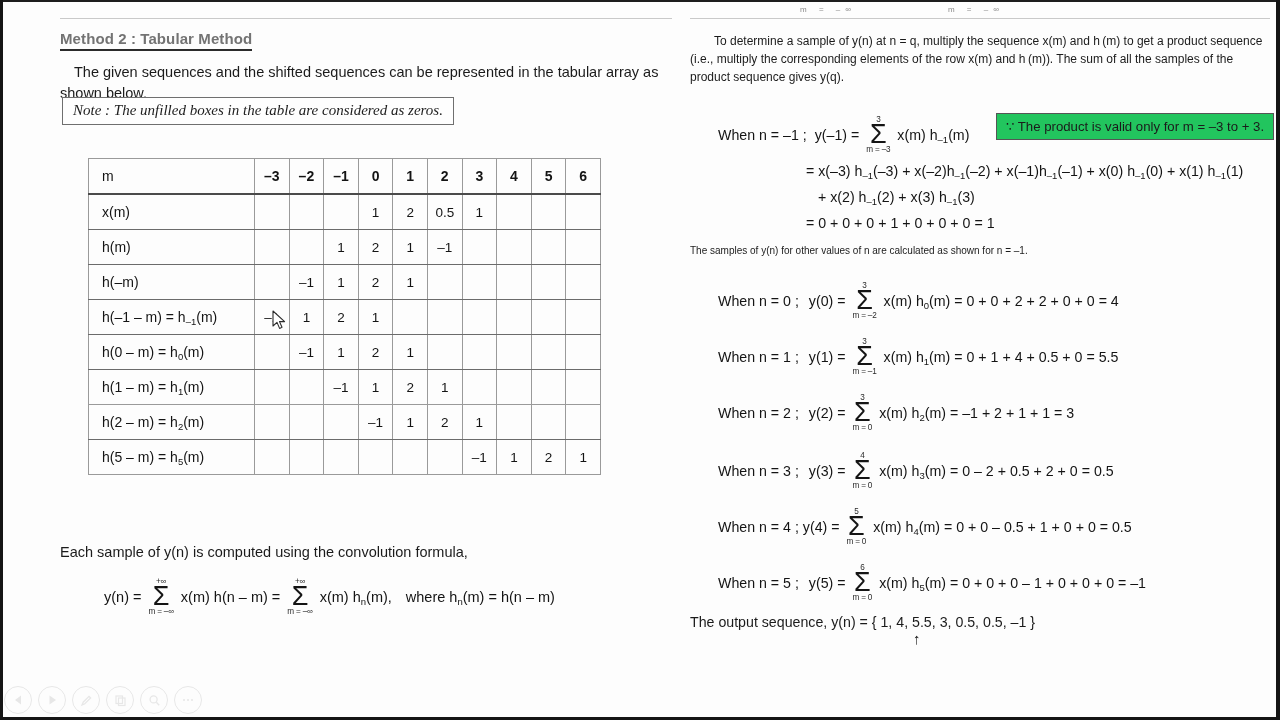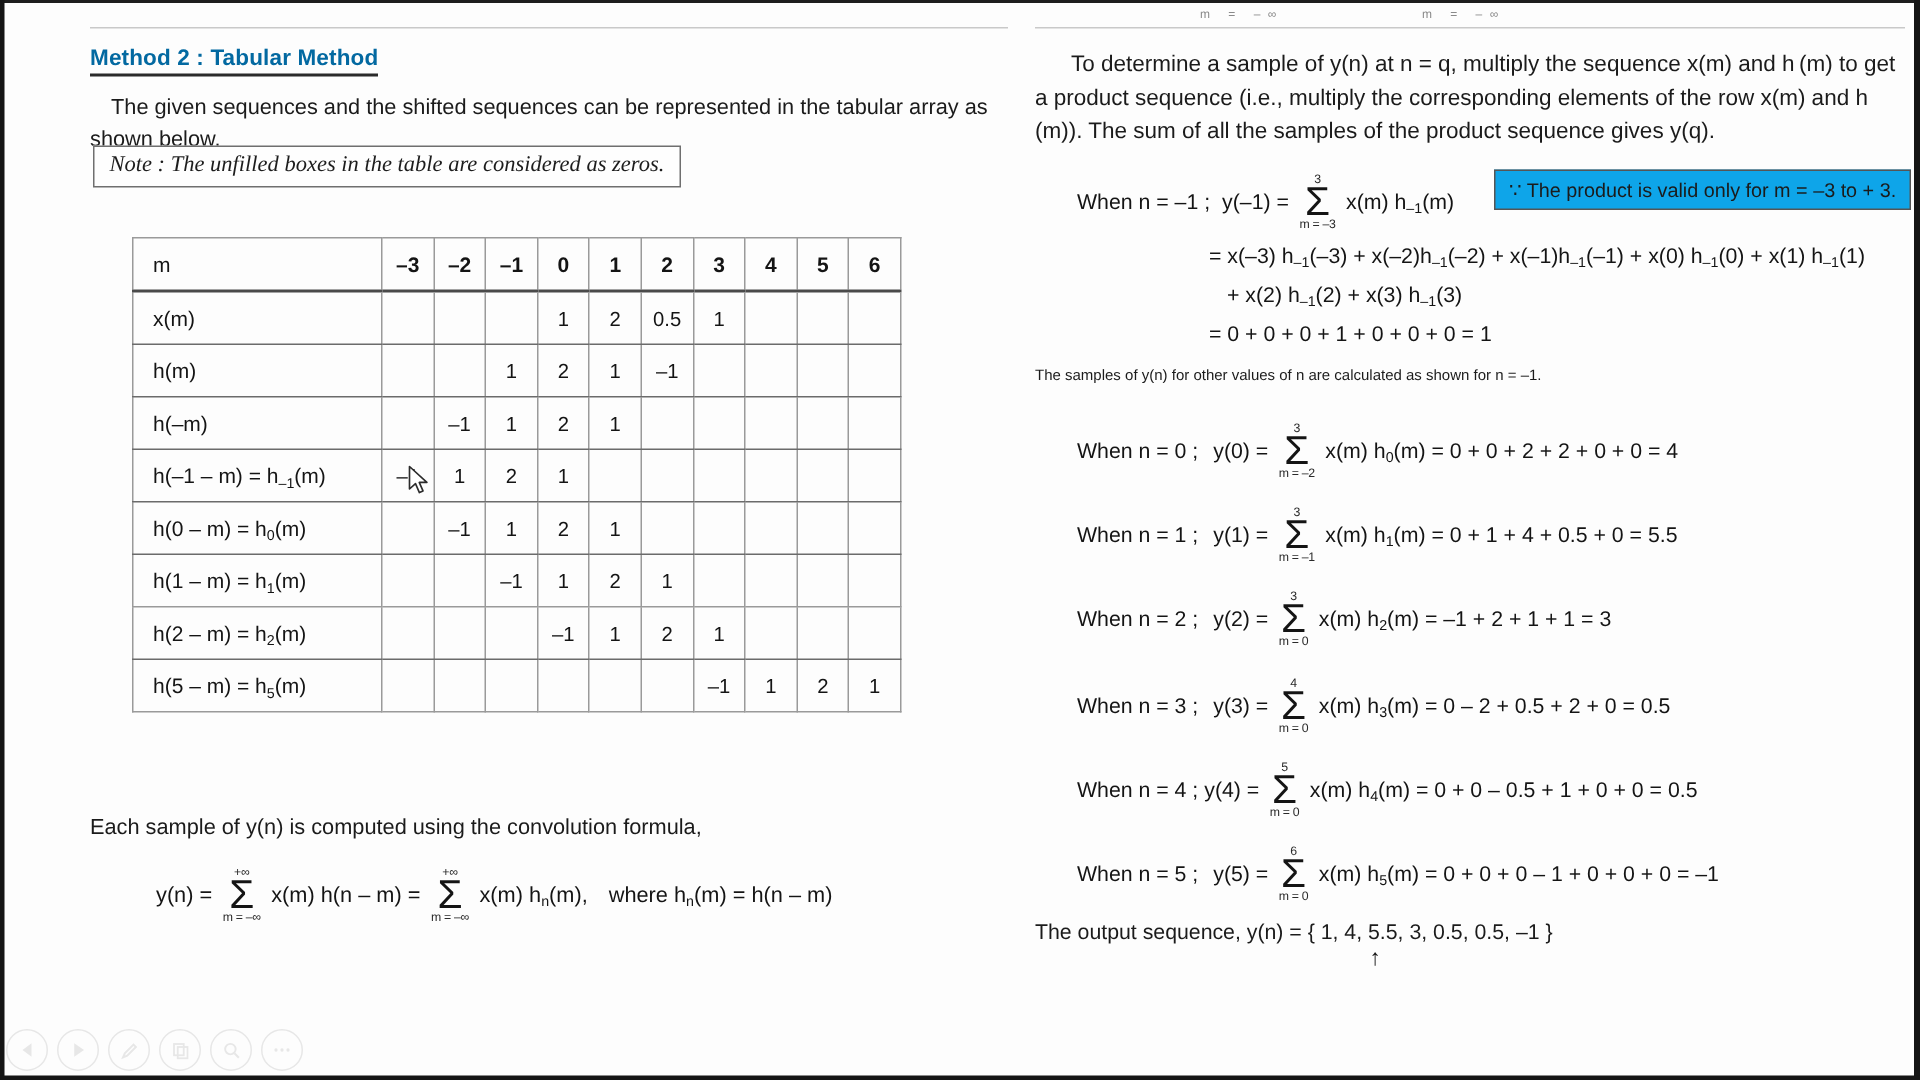--- a/index.html
+++ b/index.html
@@ -29,21 +29,21 @@
   .top-rule-r {
     position:absolute; left:690px; top:18px; width:580px; height:1px;
     background:#c9c9c9;
   }
 
   
   .heading {
     position:absolute; left:60px; top:30px;
     font-size:15px; font-weight:bold; letter-spacing:.1px;
     border-bottom:2px solid #2b2b2b; padding-bottom:2px;
-    color:#0369a1;
+    color:#737373;
   }
   .para {
     font-size:14.5px; line-height:1.45; color:#1b1b1b;
   }
   .p-intro {
     position:absolute; left:60px; top:62px; width:612px;
     text-indent:14px;
   }
   .note-box {
     position:absolute; left:62px; top:97px;
@@ -108,32 +108,32 @@
 
   
   .cut-limits {
     position:absolute; top:5px; left:800px;
     font-size:8px; color:#8a8a8a; letter-spacing:5px;
   }
   .cut-limits span { margin-right:92px; }
 
   .p-det {
     position:absolute; left:690px; top:32px; width:585px;
-    text-indent:24px; font-size:15px; line-height:1.5;
+    text-indent:24px; font-size:12px; line-height:1.5;
   }
 
   .eq-row {
     position:absolute;
     font-size:14.2px; color:#141414;
     display:flex; align-items:center; white-space:nowrap;
   }
   .eq-label { margin-right:4px; }
   .valid-box {
     position:absolute; left:996px; top:113px;
-    border:1px solid #555; background:#0ea5e9;
+    border:1px solid #555; background:#22c55e;
     padding:5px 9px; font-size:13.2px; white-space:nowrap;
   }
   .cont-line {
     position:absolute; font-size:14.2px; white-space:nowrap; color:#141414;
   }
   .p-samples {
     position:absolute; left:690px; top:244px; width:585px;
     font-size:10px;
   }
   .p-out {

